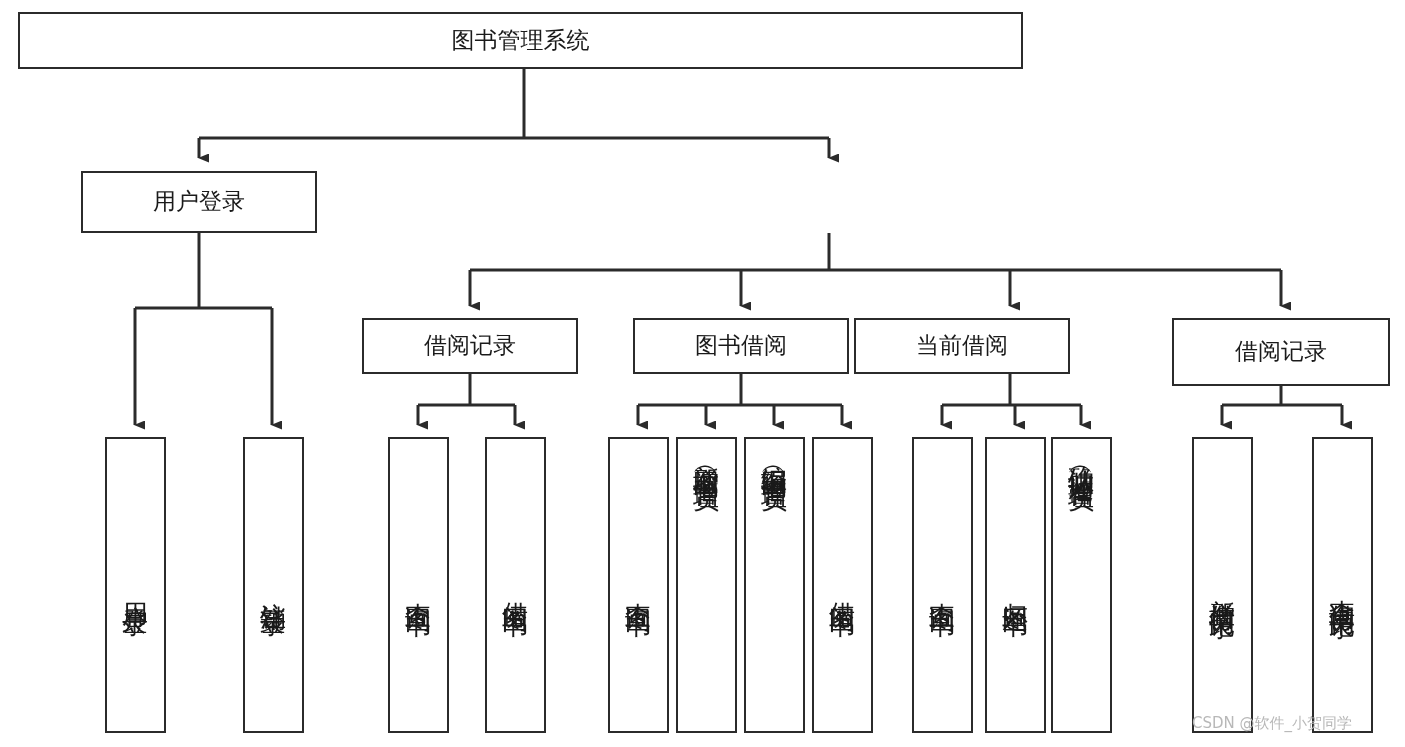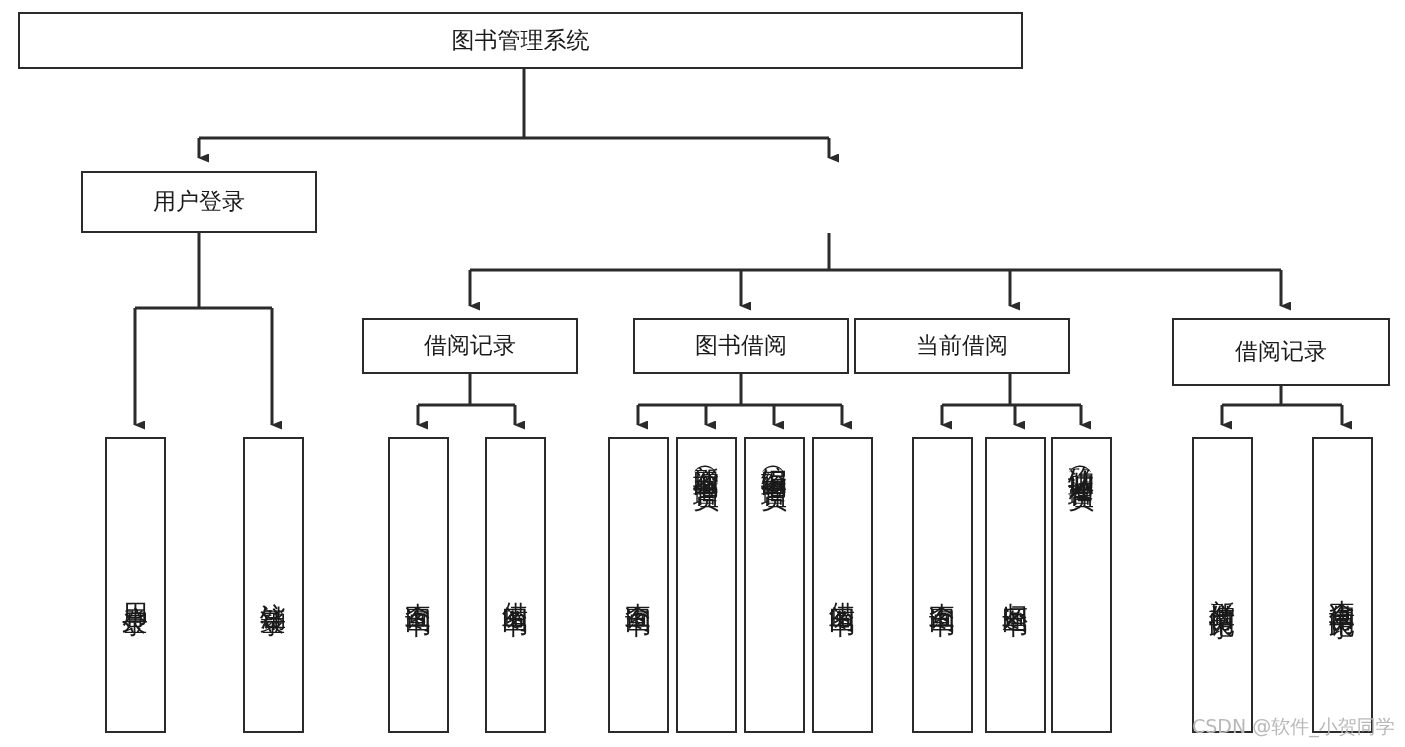--- a/index.html
+++ b/index.html
@@ -59,21 +59,21 @@
     white-space: nowrap;
   }
   .node.vertical.mid .label {
     align-self: center;
     padding-top: 0;
   }
   #watermark {
     position: absolute;
     left: 1192px;
     top: 714px;
-    font-size: 19px;
+    font-size: 15px;
     color: #b8b8b8;
     white-space: nowrap;
     z-index: 5;
     font-family: "DejaVu Sans", "Liberation Sans", sans-serif;
   }
 </style>
 </head>
 <body>
 
 <div id="diagram-root">

